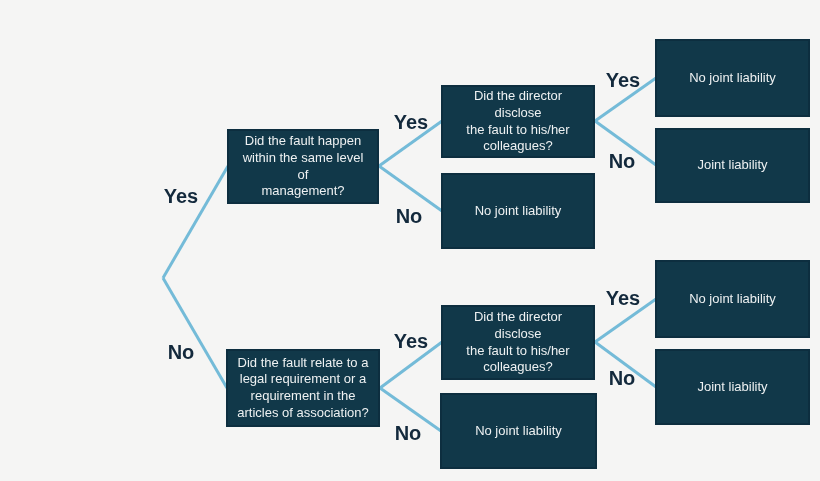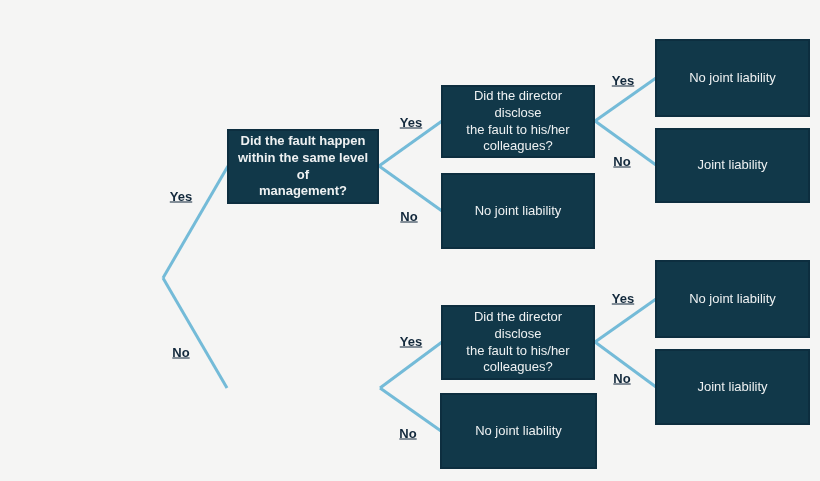--- a/index.html
+++ b/index.html
@@ -43,25 +43,24 @@
     justify-content: center;
     text-align: center;
     font-size: 13px;
     line-height: 1.28;
     white-space: pre-line;
     padding: 2px 8px;
   }
   .edge-label {
     position: absolute;
     transform: translate(-50%, -50%);
-    font-size: 13px;
+    font-size: 20px;
     font-weight: bold;
     color: var(--label-text);
     white-space: nowrap;
-    text-decoration: underline;
   }
 </style>
 </head>
 <body>
 
 <div class="canvas">
 
   <svg class="connectors" viewBox="0 0 820 481" xmlns="http://www.w3.org/2000/svg">
     <line x1="163" y1="278" x2="228" y2="166"></line>
     <line x1="163" y1="278" x2="227" y2="388"></line>
@@ -69,28 +68,32 @@
     <line x1="379" y1="166" x2="442" y2="211"></line>
     <line x1="595" y1="121" x2="656" y2="78"></line>
     <line x1="595" y1="121" x2="656" y2="165"></line>
     <line x1="380" y1="388" x2="442" y2="342"></line>
     <line x1="380" y1="388" x2="441" y2="431"></line>
     <line x1="595" y1="342" x2="656" y2="299"></line>
     <line x1="595" y1="342" x2="656" y2="387"></line>
   </svg>
 
 
-  <div class="node" style="left:227px; top:129px; width:152px; height:75px;font-weight:bold;">Did the fault happen
+  <div class="node" style="left:227px; top:129px; width:152px; height:75px;">Did the fault happen
 within the same level of
 management?</div>
 
   <div class="node" style="left:441px; top:85px;  width:154px; height:73px;">Did the director disclose
 the fault to his/her
 colleagues?</div>
 
+  <div class="node" style="left:226px; top:349px; width:154px; height:78px;">Did the fault relate to a
+legal requirement or a
+requirement in the
+articles of association?</div>
 
   <div class="node" style="left:441px; top:305px; width:154px; height:75px;">Did the director disclose
 the fault to his/her
 colleagues?</div>
 
   <div class="node" style="left:441px; top:173px; width:154px; height:76px;">No joint liability</div>
 
   <div class="node" style="left:655px; top:39px;  width:155px; height:78px;">No joint liability</div>
 
   <div class="node" style="left:655px; top:128px; width:155px; height:75px;">Joint liability</div>

